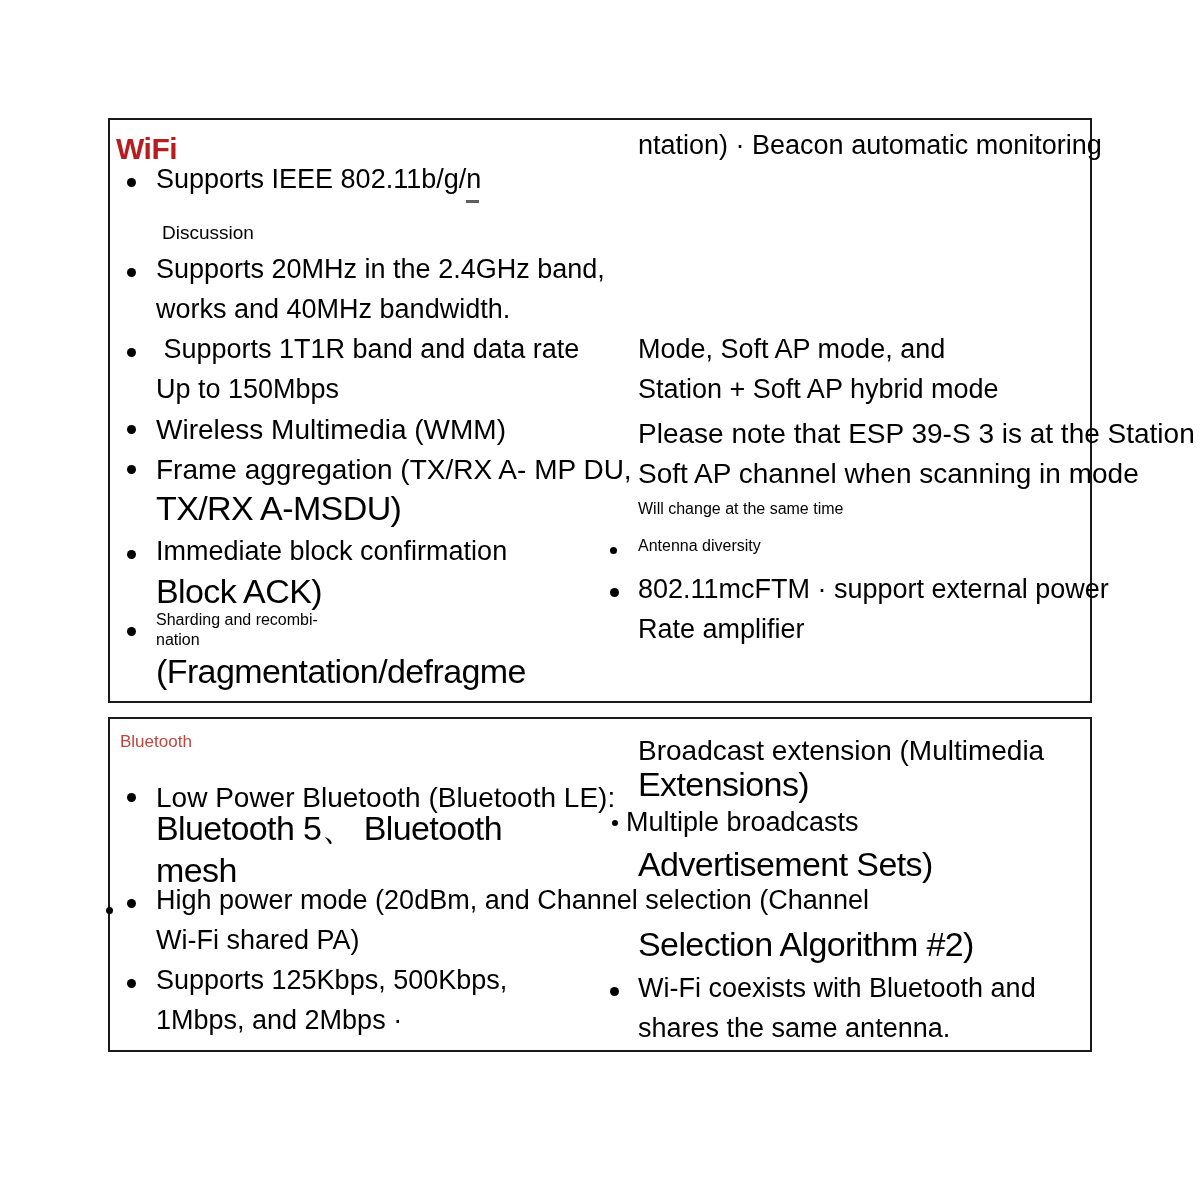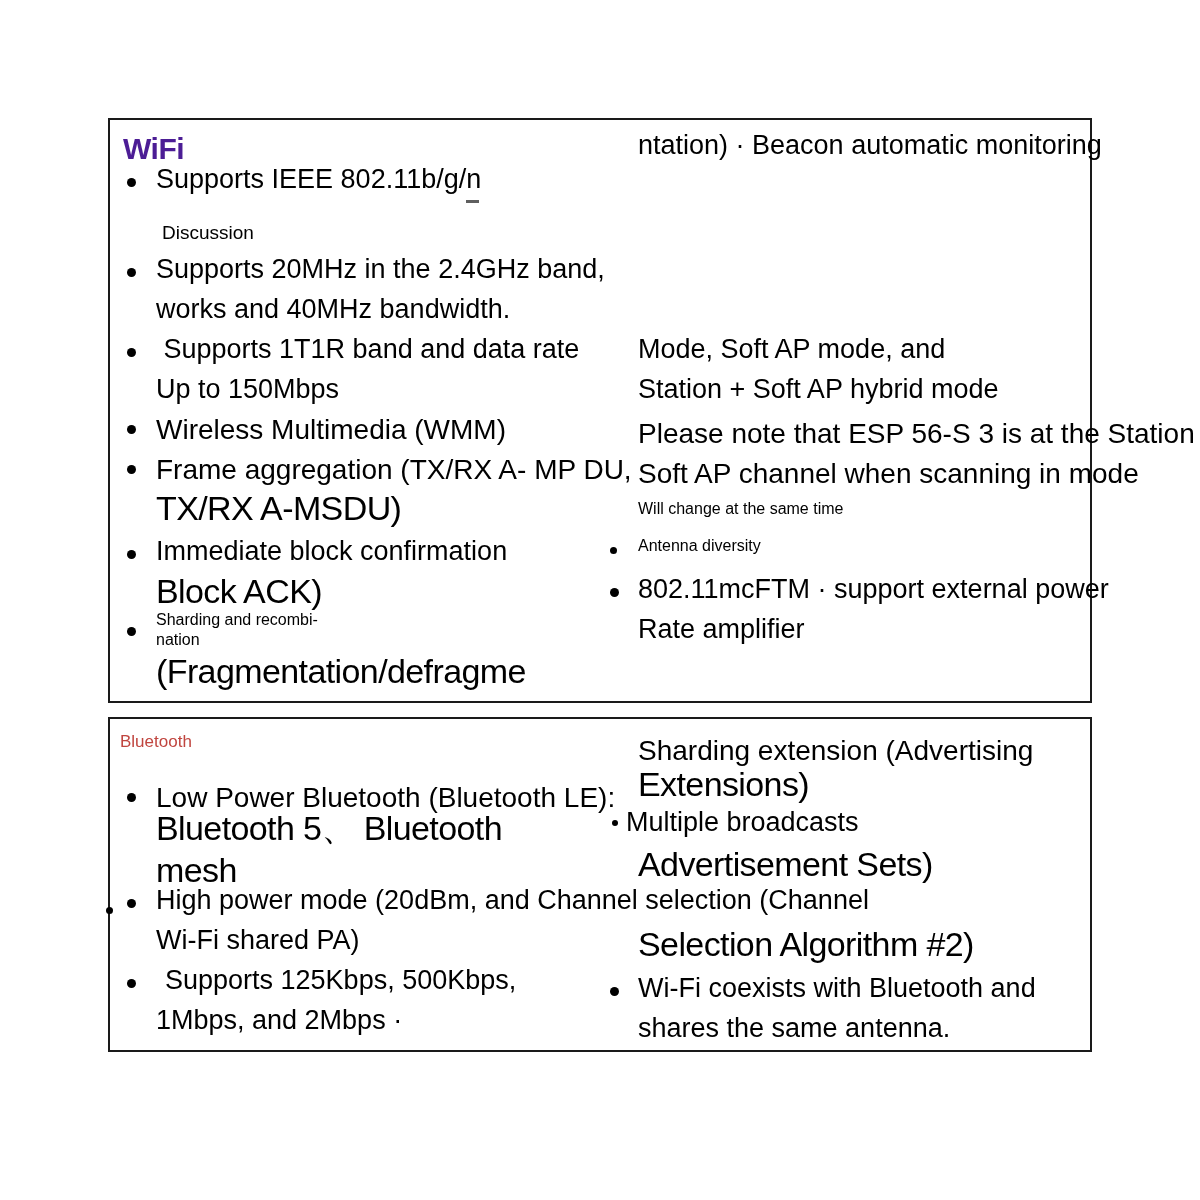--- a/index.html
+++ b/index.html
@@ -71,21 +71,21 @@
     position: absolute;
     background: #2a2a2a;
     opacity: .75;
   }
 </style>
 </head>
 <body>
 
 <div class="panel" id="wifi-panel">
 
-  <div class="t heading-wifi" style="left:13px; top:14px; color:#4c1d95;">WiFi</div>
+  <div class="t heading-wifi" style="left:6px; top:14px; color:#b91c1c;">WiFi</div>
 
   <div class="col">
 
     <span class="bullet" style="left:17px; top:58px;"></span>
     <div class="t body-lg" style="left:46px; top:46px;">Supports IEEE 802.11b/g/n</div>
     <div class="stray" style="left:356px; top:80px; width:13px; height:3px;"></div>
 
     <div class="t body-sm" style="left:52px; top:103px;">Discussion</div>
 
     <span class="bullet" style="left:17px; top:148px;"></span>
@@ -120,21 +120,21 @@
   </div>
 
   <div class="col">
 
     <div class="t body-lg" style="left:528px; top:12px;">ntation) · Beacon automatic monitoring</div>
 
     <div class="t body-lg" style="left:528px; top:216px;">Mode, Soft AP mode, and</div>
 
     <div class="t body-lg" style="left:528px; top:256px;">Station + Soft AP hybrid mode</div>
 
-    <div class="t body-md" style="left:528px; top:300px;">Please note that ESP 56-S 3 is at the Station</div>
+    <div class="t body-md" style="left:528px; top:300px;">Please note that ESP 39-S 3 is at the Station</div>
 
     <div class="t body-md" style="left:528px; top:340px;">Soft AP channel when scanning in mode</div>
 
     <div class="t body-xs" style="left:528px; top:381px;">Will change at the same time</div>
 
     <span class="bullet sm" style="left:500px; top:427px;"></span>
     <div class="t body-xs" style="left:528px; top:418px;">Antenna diversity</div>
 
     <span class="bullet" style="left:500px; top:468px;"></span>
     <div class="t body-lg" style="left:528px; top:456px;">802.11mcFTM · support external power</div>
@@ -155,28 +155,28 @@
     <div class="t alt-xl" style="left:46px; top:92px;">Bluetooth 5、 Bluetooth</div>
 
     <div class="t alt-xl" style="left:46px; top:134px;text-align:right;">mesh</div>
 
     <span class="bullet" style="left:17px; top:180px;"></span>
     <div class="t body-lg" style="left:46px; top:168px;">High power mode (20dBm, and Channel selection (Channel</div>
 
     <div class="t body-lg" style="left:46px; top:208px;">Wi-Fi shared PA)</div>
 
     <span class="bullet" style="left:17px; top:260px;"></span>
-    <div class="t body-lg" style="left:55px; top:248px;text-align:right;">Supports 125Kbps, 500Kbps,</div>
+    <div class="t body-lg" style="left:46px; top:248px;text-align:right;">Supports 125Kbps, 500Kbps,</div>
 
     <div class="t body-lg" style="left:46px; top:288px;">1Mbps, and 2Mbps ·</div>
   </div>
 
   <div class="col">
 
-    <div class="t body-md" style="left:528px; top:18px;">Sharding extension (Advertising</div>
+    <div class="t body-md" style="left:528px; top:18px;">Broadcast extension (Multimedia</div>
 
     <div class="t alt-xl" style="left:528px; top:48px;">Extensions)</div>
 
     <span class="bullet xs" style="left:502px; top:101px;"></span>
     <div class="t body-lg" style="left:516px; top:90px;">Multiple broadcasts</div>
 
     <div class="t alt-xl" style="left:528px; top:128px;">Advertisement Sets)</div>
 
     <span class="bullet sm" style="left:-4px; top:188px;"></span>
 

